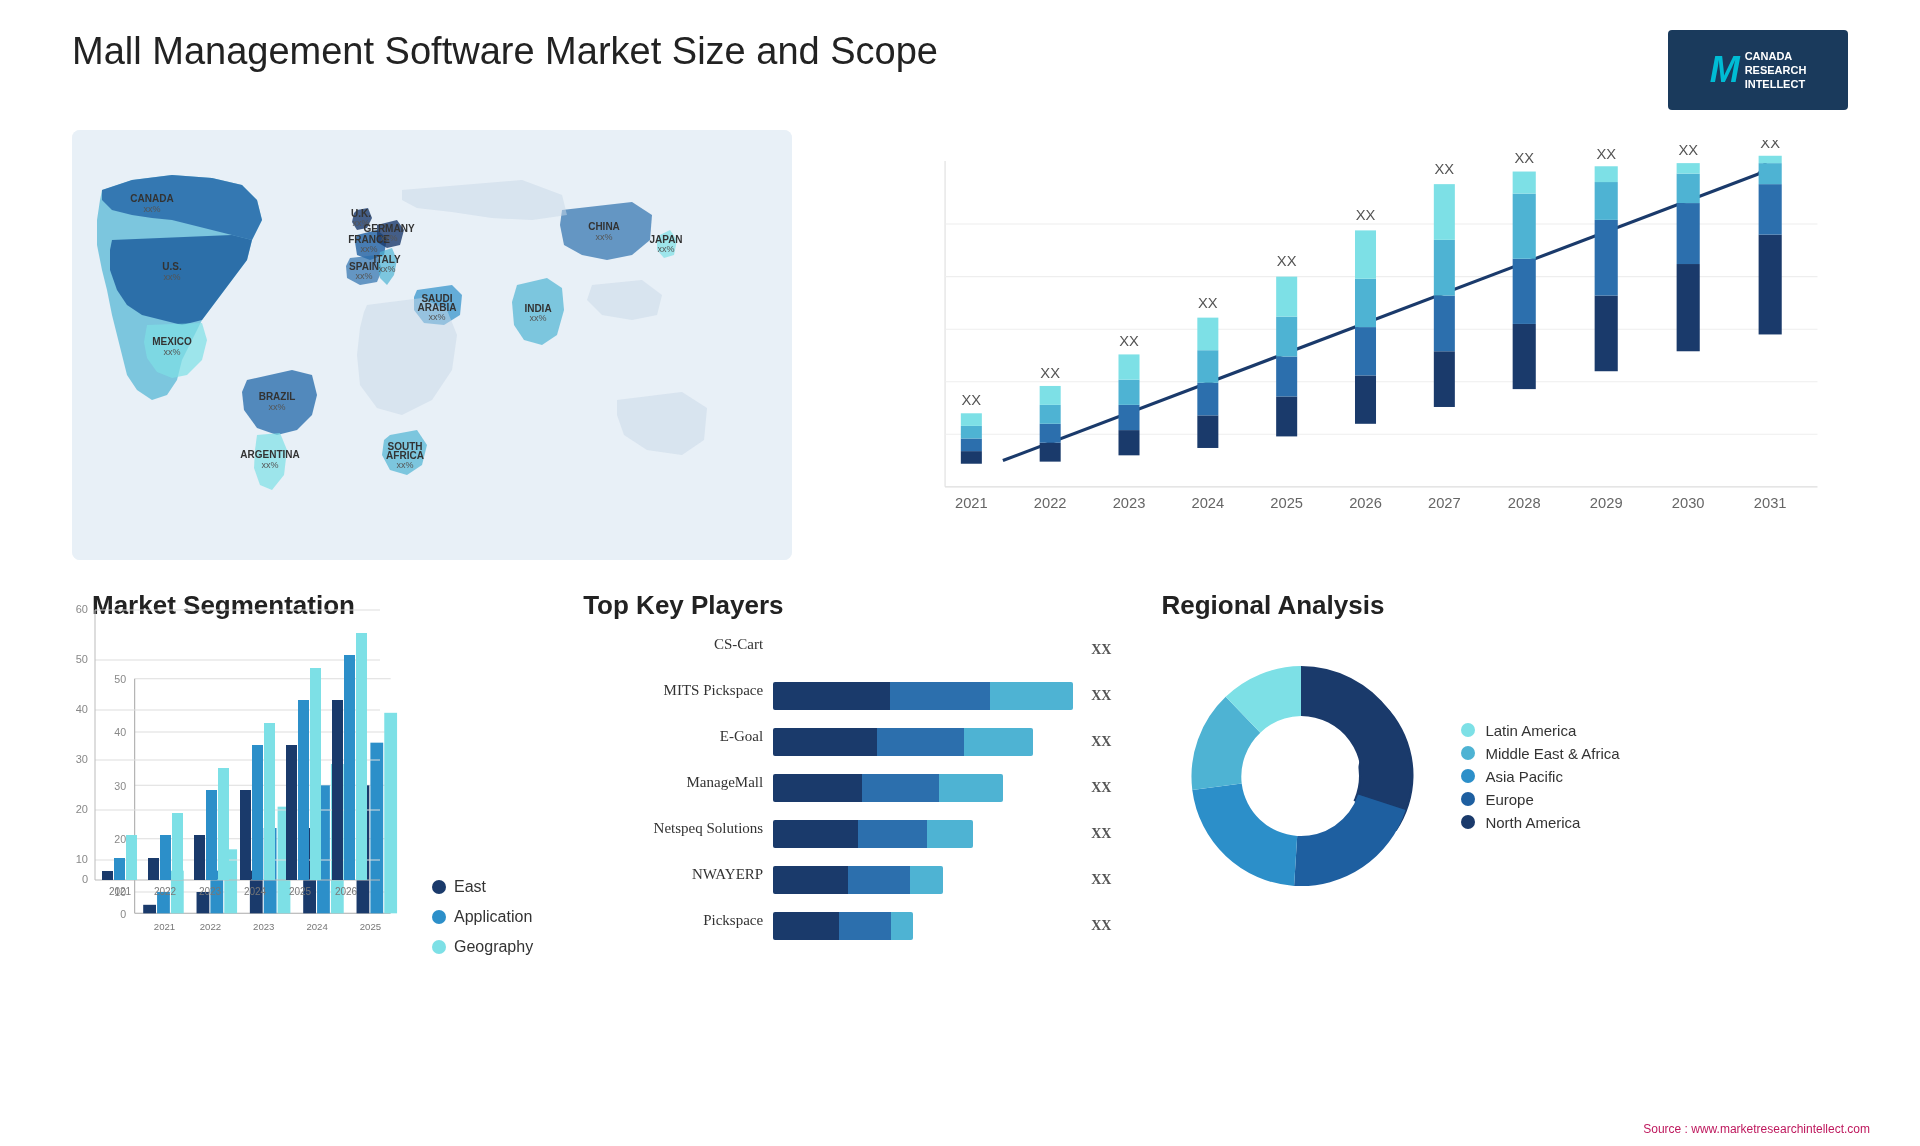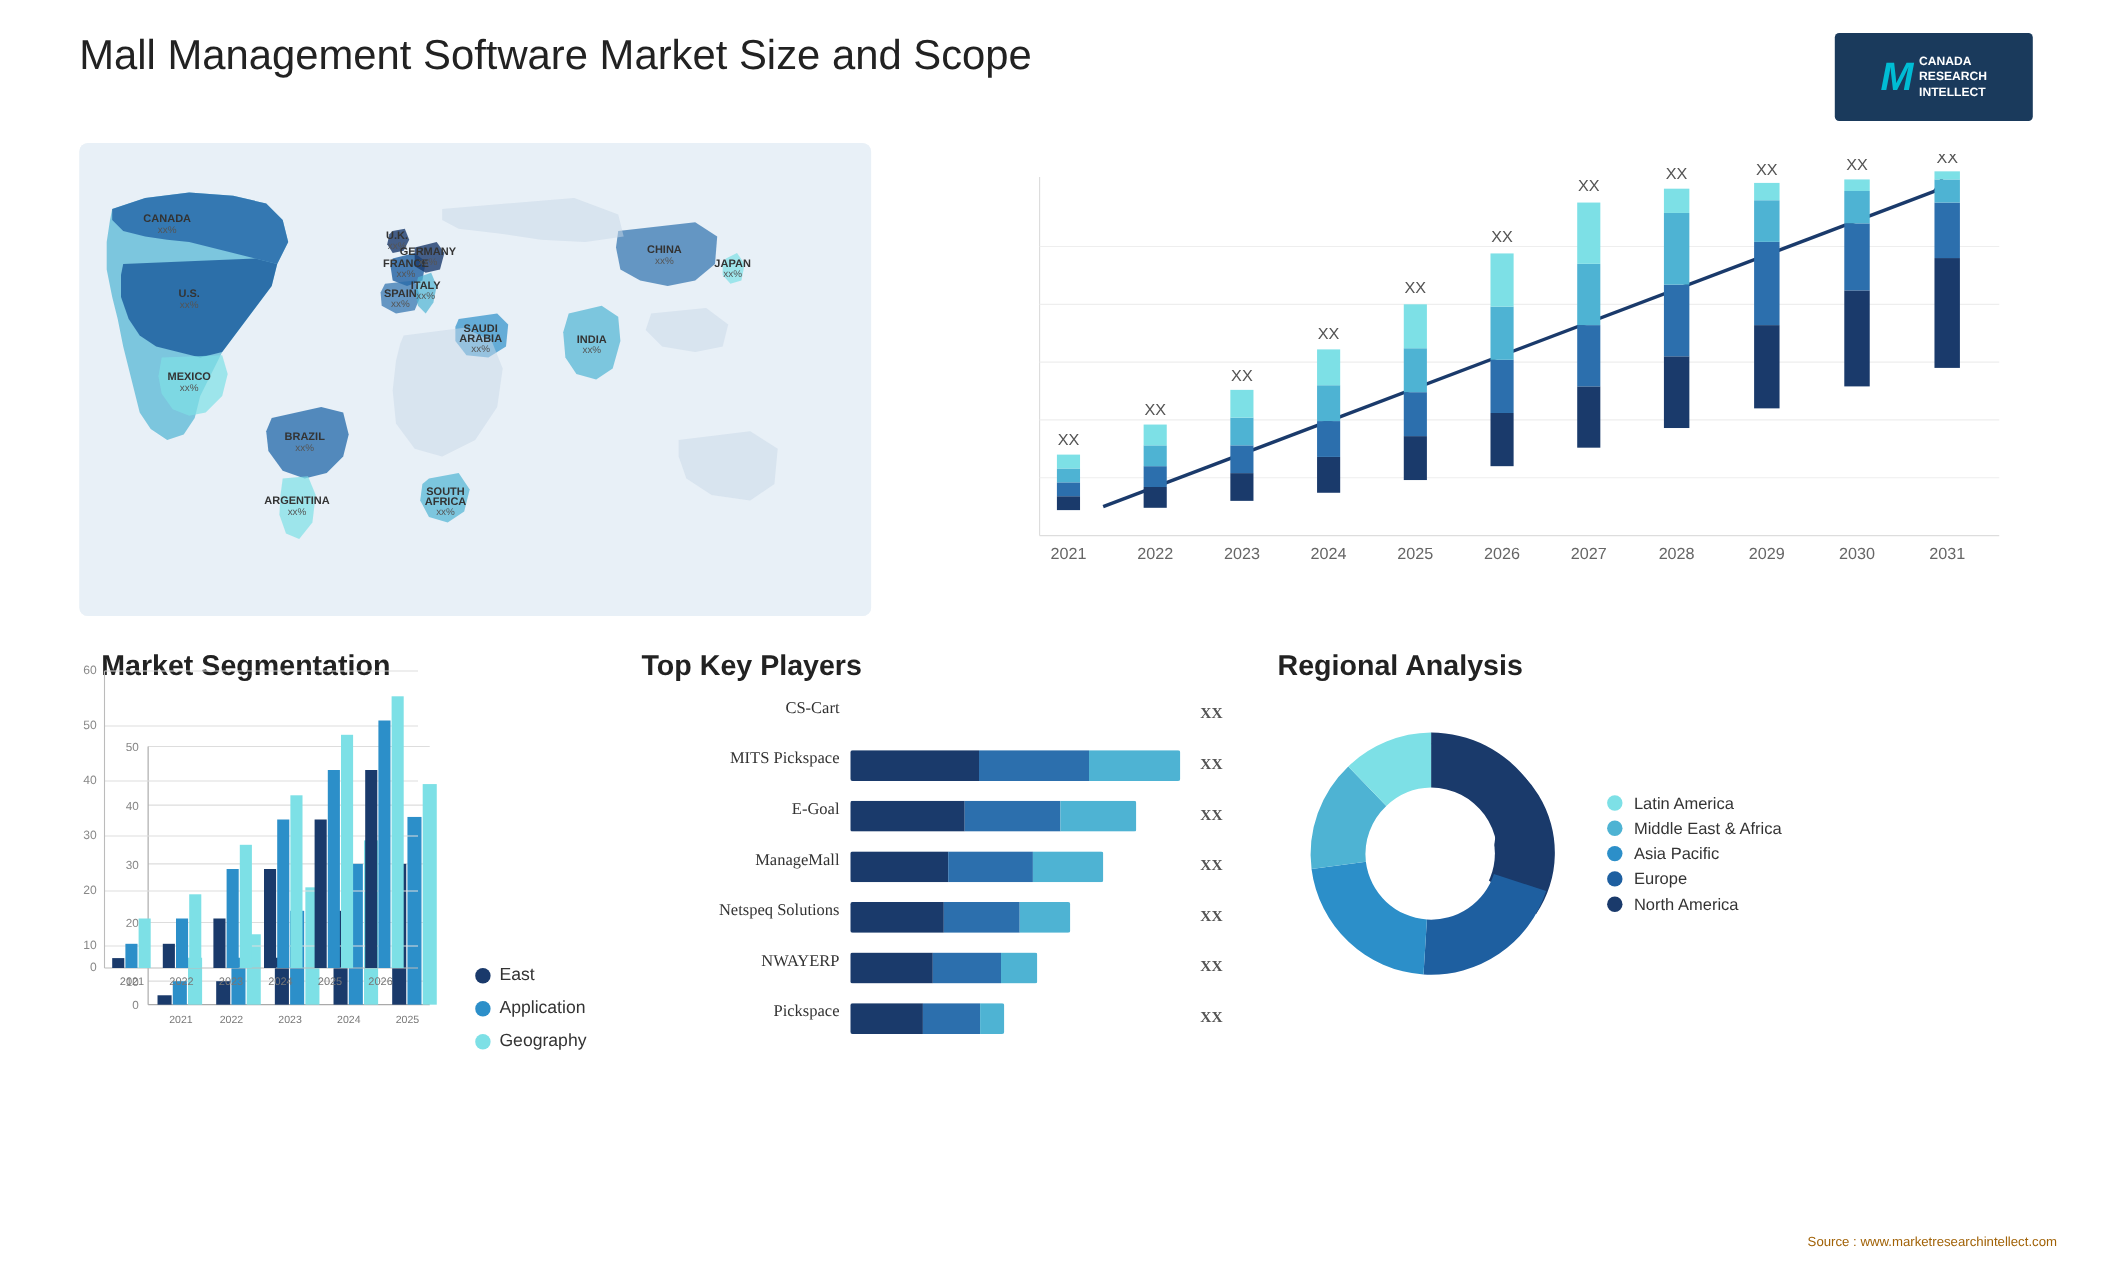--- a/index.html
+++ b/index.html
@@ -252,21 +252,21 @@
       height: 14px;
       border-radius: 50%;
       flex-shrink: 0;
     }
 
     .source-text {
       position: absolute;
       bottom: 10px;
       right: 50px;
       font-size: 12px;
-      color: #a16207;
+      color: #be185d;
     }
   </style>
 </head>
 <body>
 
 <div class="page-container">
 
   <div class="header">
     <h1 class="page-title">Mall Management Software Market Size and Scope</h1>
     <div class="logo-area">

